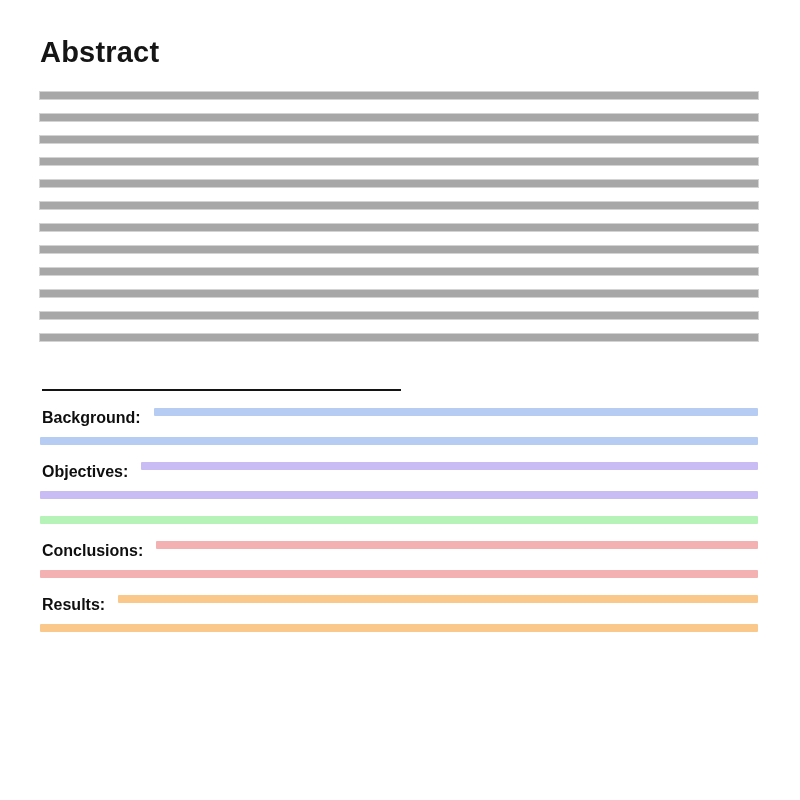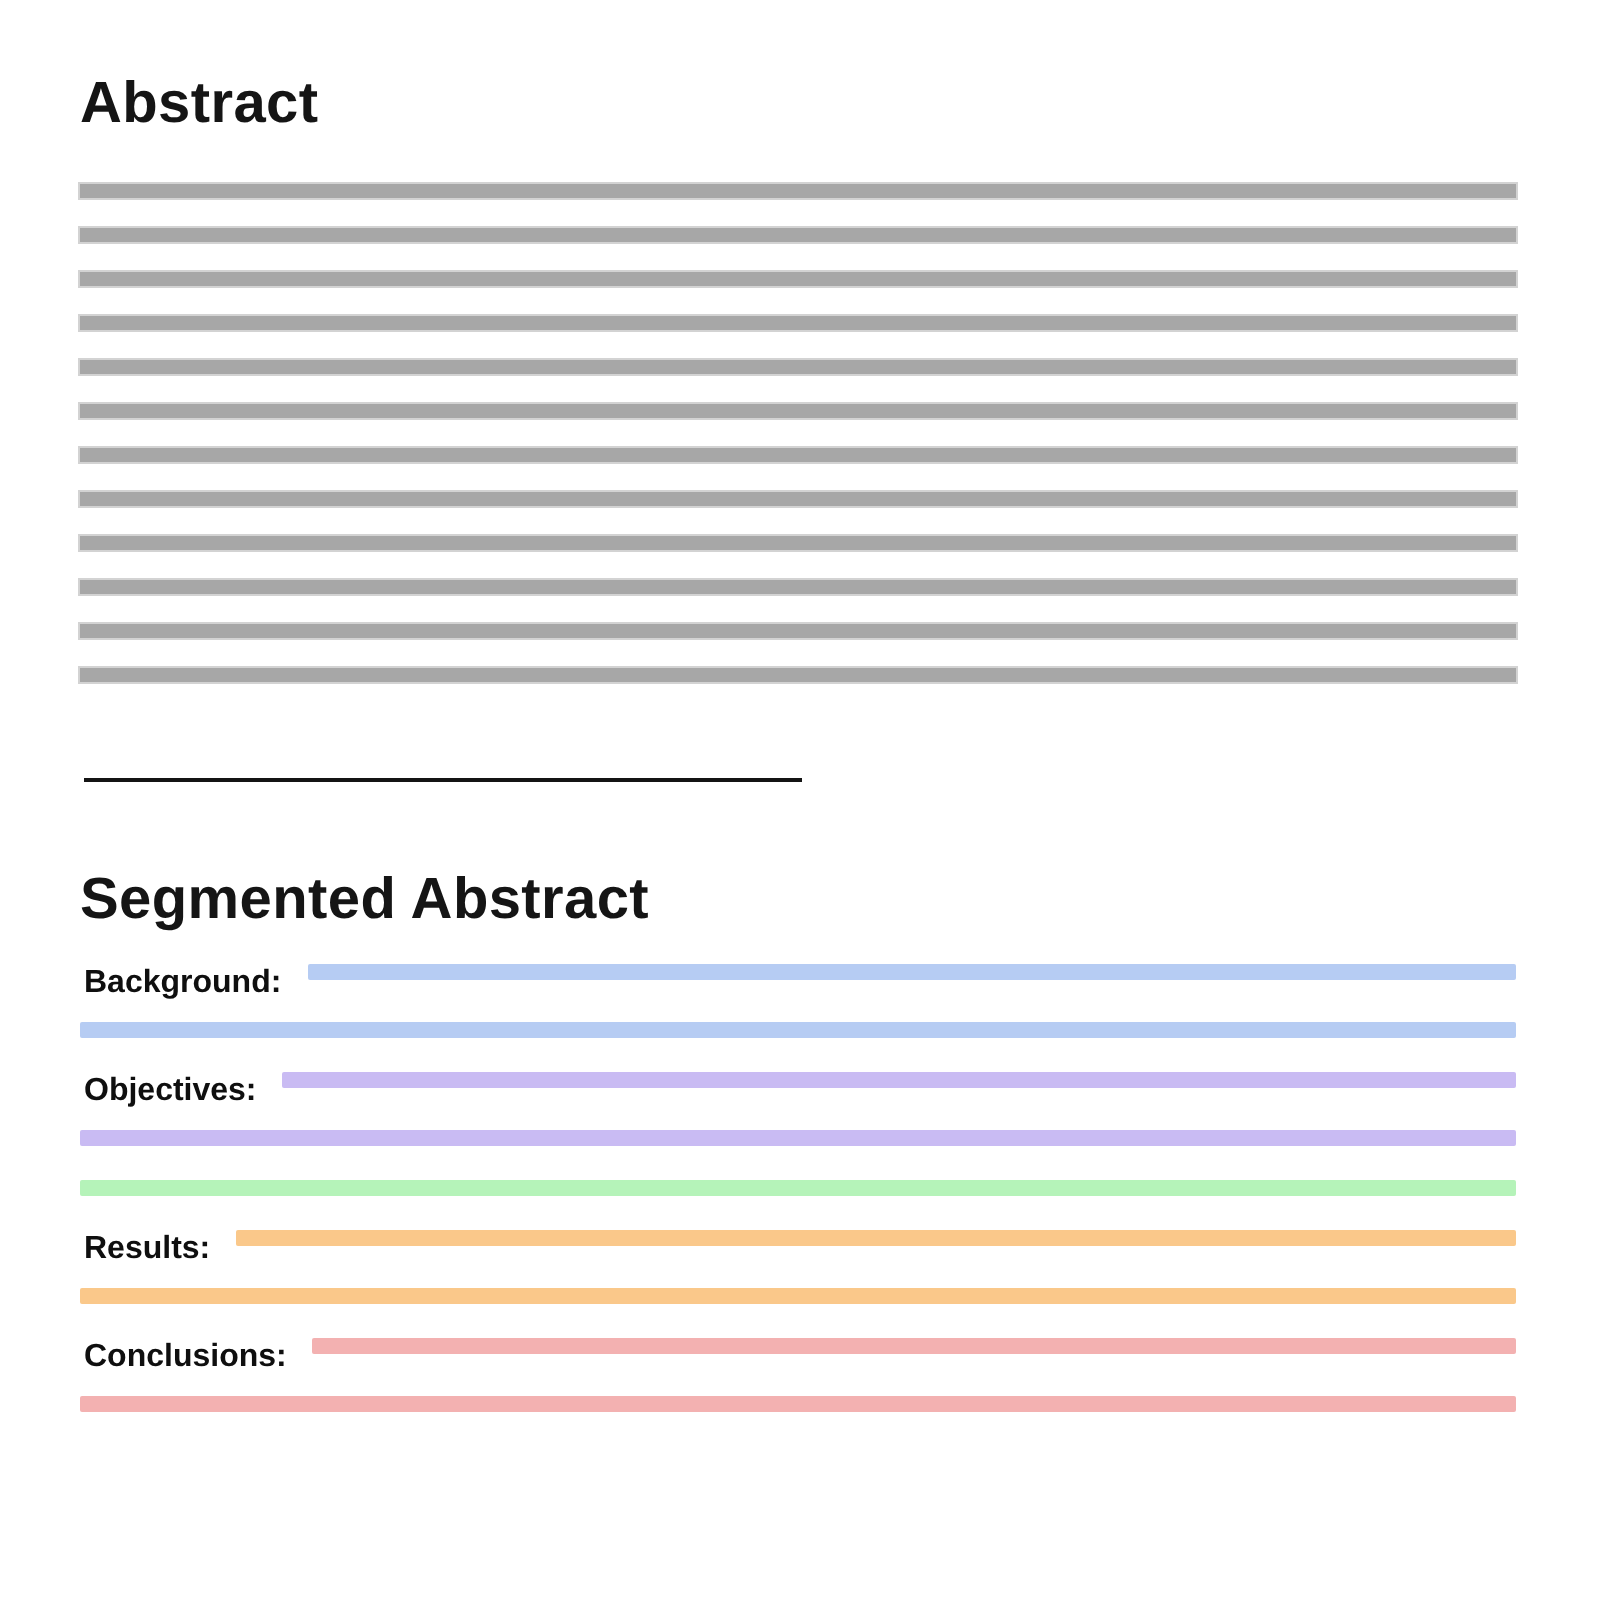--- a/index.html
+++ b/index.html
@@ -88,21 +88,20 @@
       <div class="gray-line" style="background-color: rgb(167, 167, 167); box-shadow: rgb(211, 211, 211) 0px 0px 0px 1px;"></div>
       <div class="gray-line" style="background-color: rgb(167, 167, 167); box-shadow: rgb(211, 211, 211) 0px 0px 0px 1px;"></div>
       <div class="gray-line" style="background-color: rgb(167, 167, 167); box-shadow: rgb(211, 211, 211) 0px 0px 0px 1px;"></div>
       <div class="gray-line" style="background-color: rgb(167, 167, 167); box-shadow: rgb(211, 211, 211) 0px 0px 0px 1px;"></div>
       <div class="gray-line" style="background-color: rgb(167, 167, 167); box-shadow: rgb(211, 211, 211) 0px 0px 0px 1px;"></div>
       <div class="gray-line" style="background-color: rgb(167, 167, 167); box-shadow: rgb(211, 211, 211) 0px 0px 0px 1px;"></div>
     </div>
 
   <div class="divider" style="background-color: rgb(20, 20, 20);"></div>
 
-  <h1 class="heading" id="segmented-title">Segmented Abstract</h1>
 
   <div class="seg-row">
     <div class="seg-top">
       <span class="seg-label">Background:</span>
       <div class="seg-bar-short" style="background-color: rgb(182, 204, 243);"></div>
     </div>
     <div class="seg-bar-full" style="background-color: rgb(182, 204, 243);"></div>
   </div>
 
   <div class="seg-row">
@@ -112,27 +111,27 @@
     </div>
     <div class="seg-bar-full" style="background-color: rgb(201, 187, 243);"></div>
   </div>
 
   <div class="seg-row">
     <div class="seg-bar-full" style="background-color: rgb(181, 243, 185);"></div>
   </div>
 
   <div class="seg-row">
     <div class="seg-top">
+      <span class="seg-label">Conclusions:</span>
+      <div class="seg-bar-short" style="background-color: rgb(243, 177, 177);"></div>
+    </div>
+    <div class="seg-bar-full" style="background-color: rgb(243, 177, 177);"></div>
+  </div>
+
+  <div class="seg-row">
+    <div class="seg-top">
       <span class="seg-label">Results:</span>
       <div class="seg-bar-short" style="background-color: rgb(250, 200, 138);"></div>
     </div>
     <div class="seg-bar-full" style="background-color: rgb(250, 200, 138);"></div>
   </div>
 
-  <div class="seg-row">
-    <div class="seg-top">
-      <span class="seg-label">Conclusions:</span>
-      <div class="seg-bar-short" style="background-color: rgb(243, 177, 177);"></div>
-    </div>
-    <div class="seg-bar-full" style="background-color: rgb(243, 177, 177);"></div>
-  </div>
-
 </div>
 
 </body></html>

